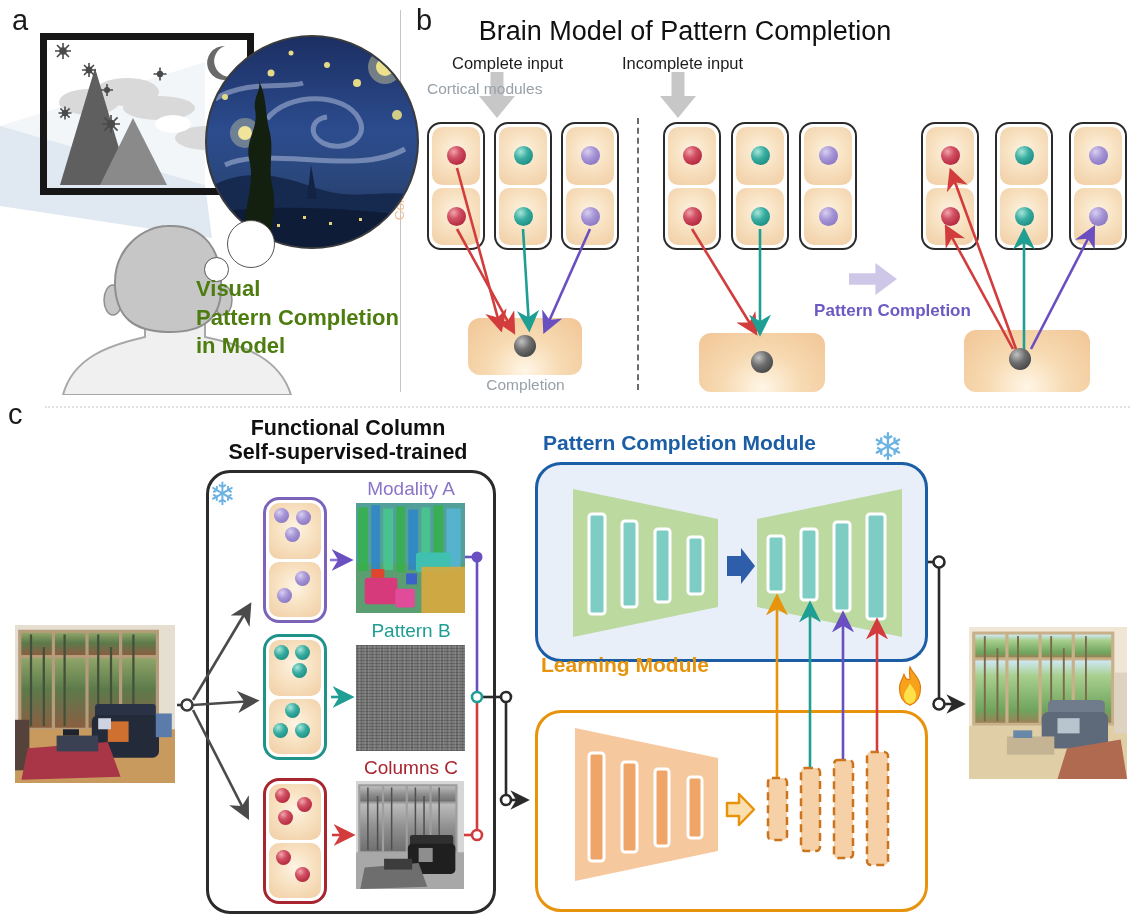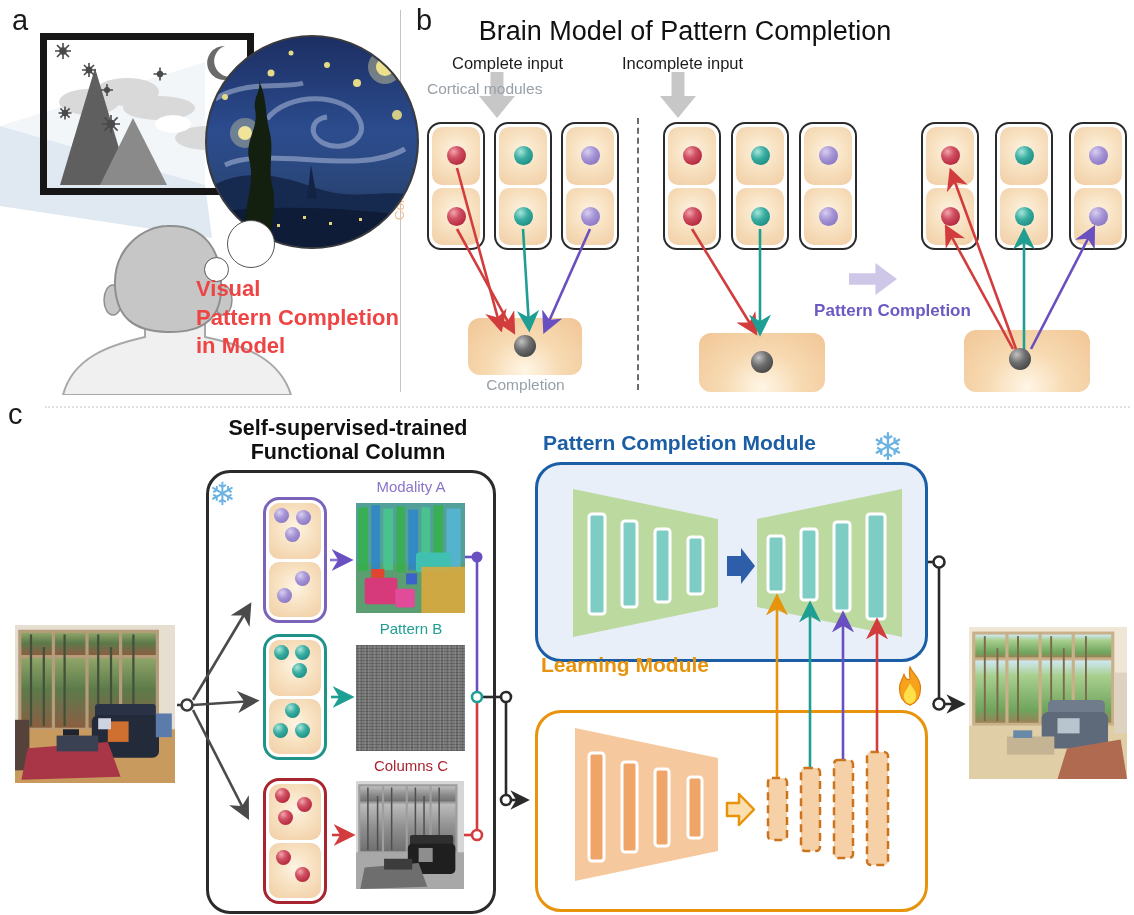--- a/index.html
+++ b/index.html
@@ -32,21 +32,21 @@
   .sph.red{background:radial-gradient(circle at 35% 30%,#f2a5ad 0%,#d05063 35%,#b92e44 70%,#9c2238 100%);}
   .sph.teal{background:radial-gradient(circle at 35% 30%,#a8e6da 0%,#3aada1 40%,#1f9187 75%,#157a72 100%);}
   .sph.purple{background:radial-gradient(circle at 35% 30%,#d8cff0 0%,#a695d6 40%,#8d7ac6 75%,#7763b2 100%);}
   .sph.dark{background:radial-gradient(circle at 35% 30%,#c2c2c2 0%,#6e6e6e 40%,#4a4a4a 75%,#333 100%);}
   .hippo{border-radius:12px;
          background:radial-gradient(ellipse at 50% 92%,#fff6e6 0%,#f7dab2 45%,#f1c595 100%);}
   
   .c-title{font-size:21.5px;font-weight:bold;color:#101010;text-align:center;line-height:1.12;}
   .container-box{border:3px solid #2b2b2b;border-radius:24px;}
   .snowflake{color:var(--c-snowflake_blue,#6ab2e2);line-height:1;}
-  .modality-label{font-size:15px;text-align:center;white-space:nowrap;}
+  .modality-label{font-size:19px;text-align:center;white-space:nowrap;}
   .modality-label.a{color:var(--c-accent_purple,#8a74c9);}
   .modality-label.b{color:var(--c-accent_teal,#1f9e93);}
   .modality-label.c{color:var(--c-column_red_border,#a8242f);}
   .module-title{font-size:21px;font-weight:bold;white-space:nowrap;}
   .module-title.pcm{color:var(--c-pcm_blue,#1b5ea6);}
   .module-title.lm{color:var(--c-lm_orange,#e8930c);}
   .pcm-box{background:var(--c-pcm_fill,#e9eff9);border:3px solid var(--c-pcm_blue,#1b5ea6);border-radius:26px;}
   .lm-box{background:#fff;border:3px solid var(--c-lm_orange,#e8930c);border-radius:26px;}
   .colbox-c{width:64px;height:126px;border:3.5px solid;border-radius:16px;background:#fff;
             box-sizing:border-box;padding:3px;display:flex;flex-direction:column;gap:3px;}
@@ -54,21 +54,21 @@
   .colbox-c.teal{border-color:var(--c-column_teal_border,#1f9389);}
   .colbox-c.red{border-color:var(--c-column_red_border,#a8242f);}
   .cell-c{flex:1;border-radius:10px;position:relative;
           background:radial-gradient(circle at 50% 45%,#fdf4e4 0%,#f8e2c2 45%,#f0cda4 100%);}
   .sph-s{position:absolute;width:15px;height:15px;border-radius:50%;}
   .noise{background-color:#7b7b7b;
      background-image:repeating-linear-gradient(0deg,rgba(0,0,0,.18) 0 1px,transparent 1px 3px),
        repeating-linear-gradient(90deg,rgba(255,255,255,.10) 0 1px,transparent 1px 3px),
        repeating-linear-gradient(90deg,rgba(0,0,0,.12) 0 2px,transparent 2px 5px);}
   
-  .a-caption{font-size:22px;font-weight:bold;color:#ef4444;line-height:1.3;white-space:nowrap;}
+  .a-caption{font-size:22px;font-weight:bold;color:#4d7c0f;line-height:1.3;white-space:nowrap;}
   .frame{border:7px solid #161616;background:transparent;}
   .bubble{background:#fff;border:1.8px solid #555;border-radius:50%;}
   .painting{border-radius:50%;border:2px solid #3c3c3c;overflow:hidden;background:#1c2f63;}
   svg{display:block;}
 </style>
 </head>
 <body>
 
 <div class="canvas">
 
@@ -270,22 +270,22 @@
   <div class="abs sph dark" style="left:751px;top:351px;width:22px;height:22px"></div>
   <div class="abs hippo" style="left:964px;top:330px;width:126px;height:62px"></div>
   <div class="abs sph dark" style="left:1009px;top:348px;width:22px;height:22px"></div>
   <div class="abs hippo-label" style="left:458px;top:376px;width:135px">Completion</div>
 
   <div class="abs block-arrow-right" style="left:849px;top:263px"></div>
   <div class="abs pc-label" style="left:800px;top:301px;width:185px">Pattern Completion</div>
 
   <div class="abs panel-letter" style="left:8px;top:398px">c</div>
   <div class="abs c-title" style="left:206px;top:416px;width:284px">
+    <div>Functional Column</div>
     <div>Self-supervised-trained</div>
-    <div>Functional Column</div>
   </div>
   <div class="abs container-box" style="left:206px;top:470px;width:284px;height:438px"></div>
   <div class="abs snowflake" style="left:209px;top:478px;font-size:32px">❄</div>
 
   <div class="abs" style="left:15px;top:625px;width:160px;height:158px">
     <svg width="160" height="158" viewBox="0 0 100 100" preserveAspectRatio="none">
       <defs>
         <linearGradient id="forest" x1="0" y1="0" x2="0" y2="1">
           <stop offset="0" stop-color="#8fa568"></stop>
             <stop offset="0.45" stop-color="#5c7a4a"></stop>

